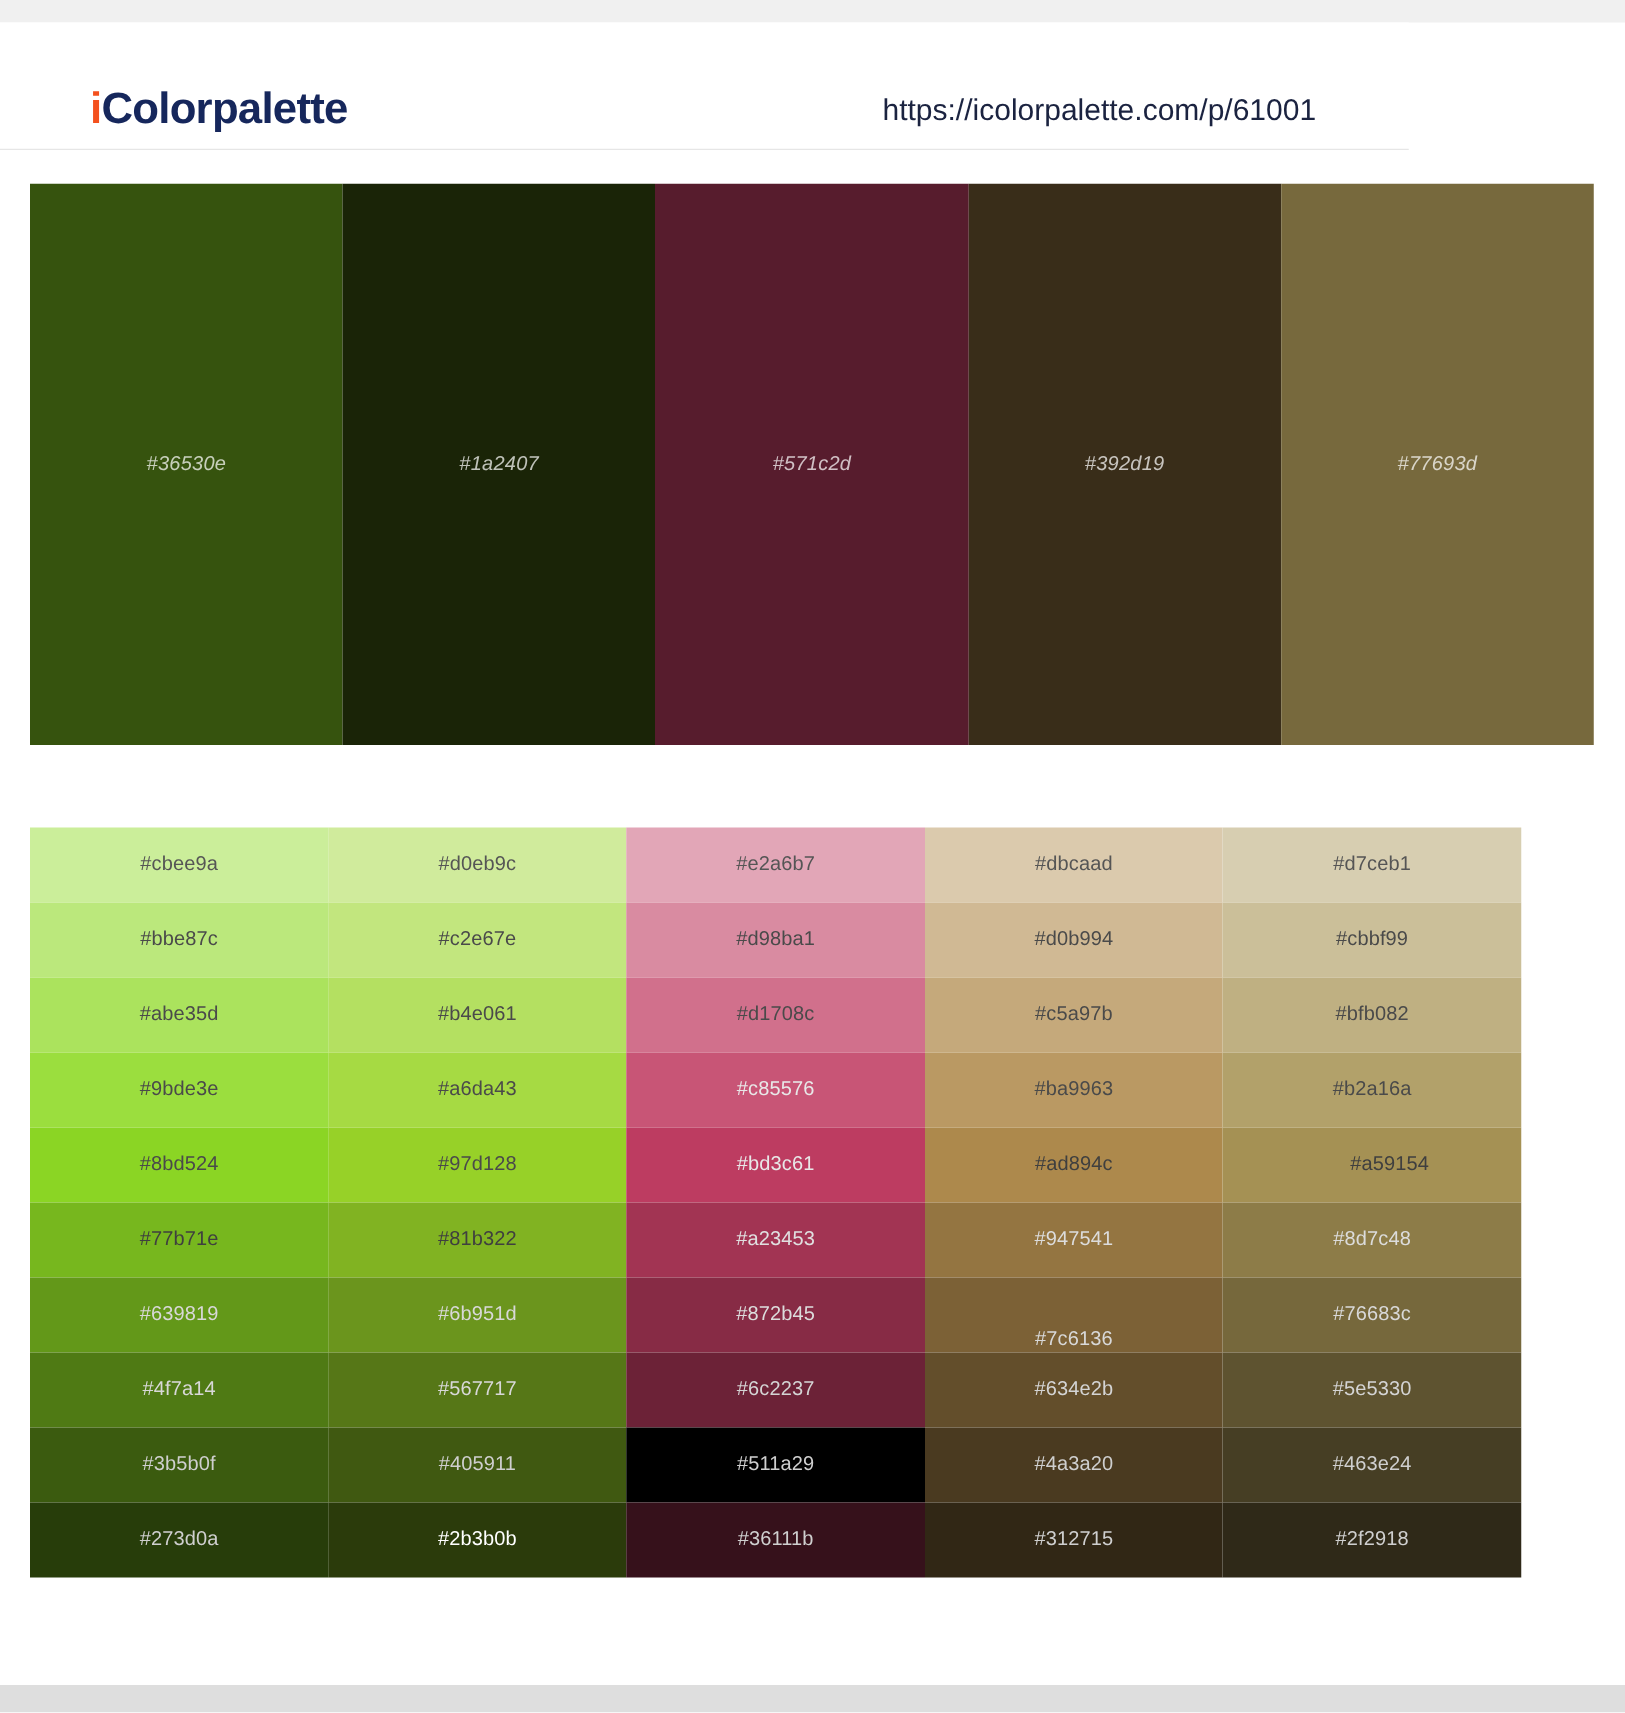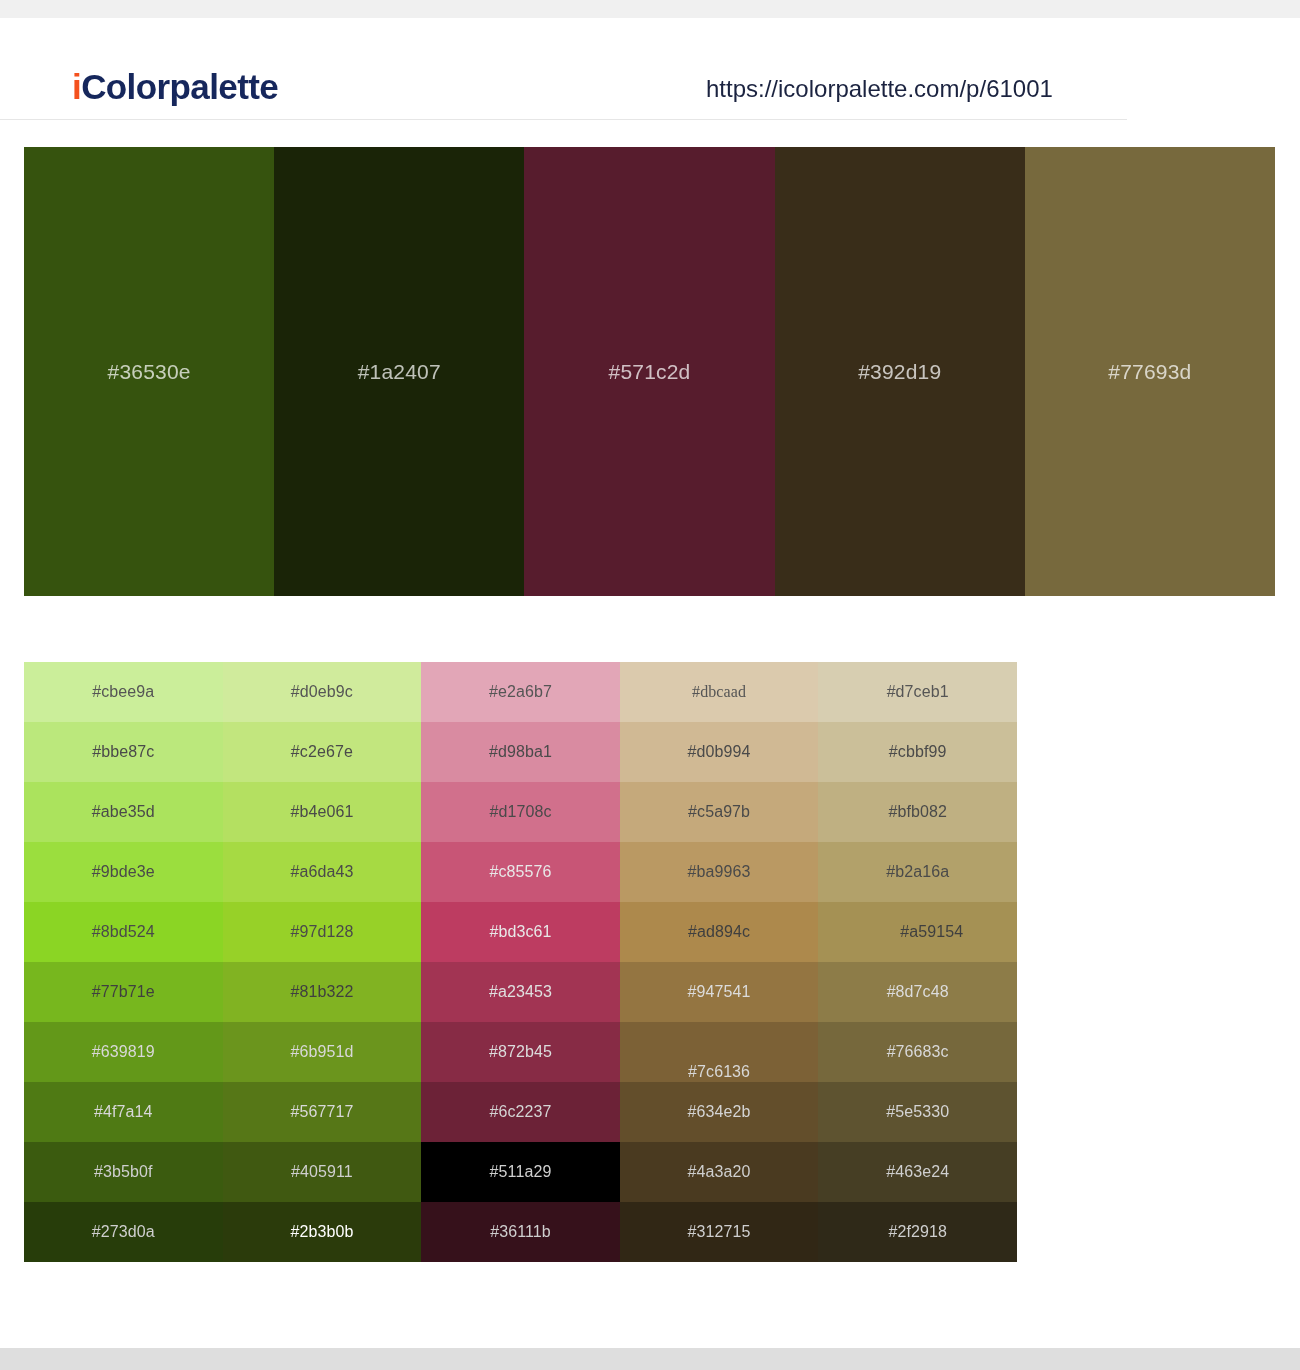--- a/index.html
+++ b/index.html
@@ -40,29 +40,30 @@
     position: absolute; left: 24px; top: 147px;
     width: 1251px; height: 449px;
     display: flex;
   }
   .main-swatch {
     flex: 1 1 0;
     position: relative;
     display: flex; align-items: center; justify-content: center;
   }
   .main-swatch .hex {
-    font-size: 21px; color: rgba(255,255,255,0.72);
+    font-size: 16px; color: rgba(255,255,255,0.72);
     letter-spacing: 0.2px; line-height: 30px;
     user-select: none;
+    font-style: italic;
   }
 
   
   .grid {
     position: absolute; left: 24px; top: 662px;
-    width: 993px; height: 600px;
+    width: 1193px; height: 600px;
     display: flex;
   }
   .grid-col { flex: 1 1 0; display: flex; flex-direction: column; }
   .grid-cell {
     flex: 1 1 0;
     display: flex; align-items: center; justify-content: center;
     font-size: 16px; line-height: 20px; letter-spacing: 0.1px;
     user-select: none;
   }
 
@@ -192,21 +193,21 @@
           <span style="color: rgb(212, 212, 212);">#6c2237</span>
         </div>
         <div class="grid-cell" style="background: #000000;">
           <span style="color: rgb(207, 207, 207);">#511a29</span>
         </div>
         <div class="grid-cell" style="background: rgb(54, 17, 27);">
           <span style="color: rgb(207, 207, 207);">#36111b</span>
         </div>
       </div>
       <div class="grid-col">
-        <div class="grid-cell" style="background: rgb(219, 202, 173); font-family: Liberation Serif, serif;">
+        <div class="grid-cell" style="background: rgb(219, 202, 173);">
           <span style="color: rgb(85, 85, 85);">#dbcaad</span>
         </div>
         <div class="grid-cell" style="background: rgb(208, 185, 148);">
           <span style="color: rgb(74, 74, 74);">#d0b994</span>
         </div>
         <div class="grid-cell" style="background: rgb(197, 169, 123);">
           <span style="color: rgb(74, 74, 74);">#c5a97b</span>
         </div>
         <div class="grid-cell" style="background: rgb(186, 153, 99);">
           <span style="color: rgb(74, 74, 74);">#ba9963</span>

